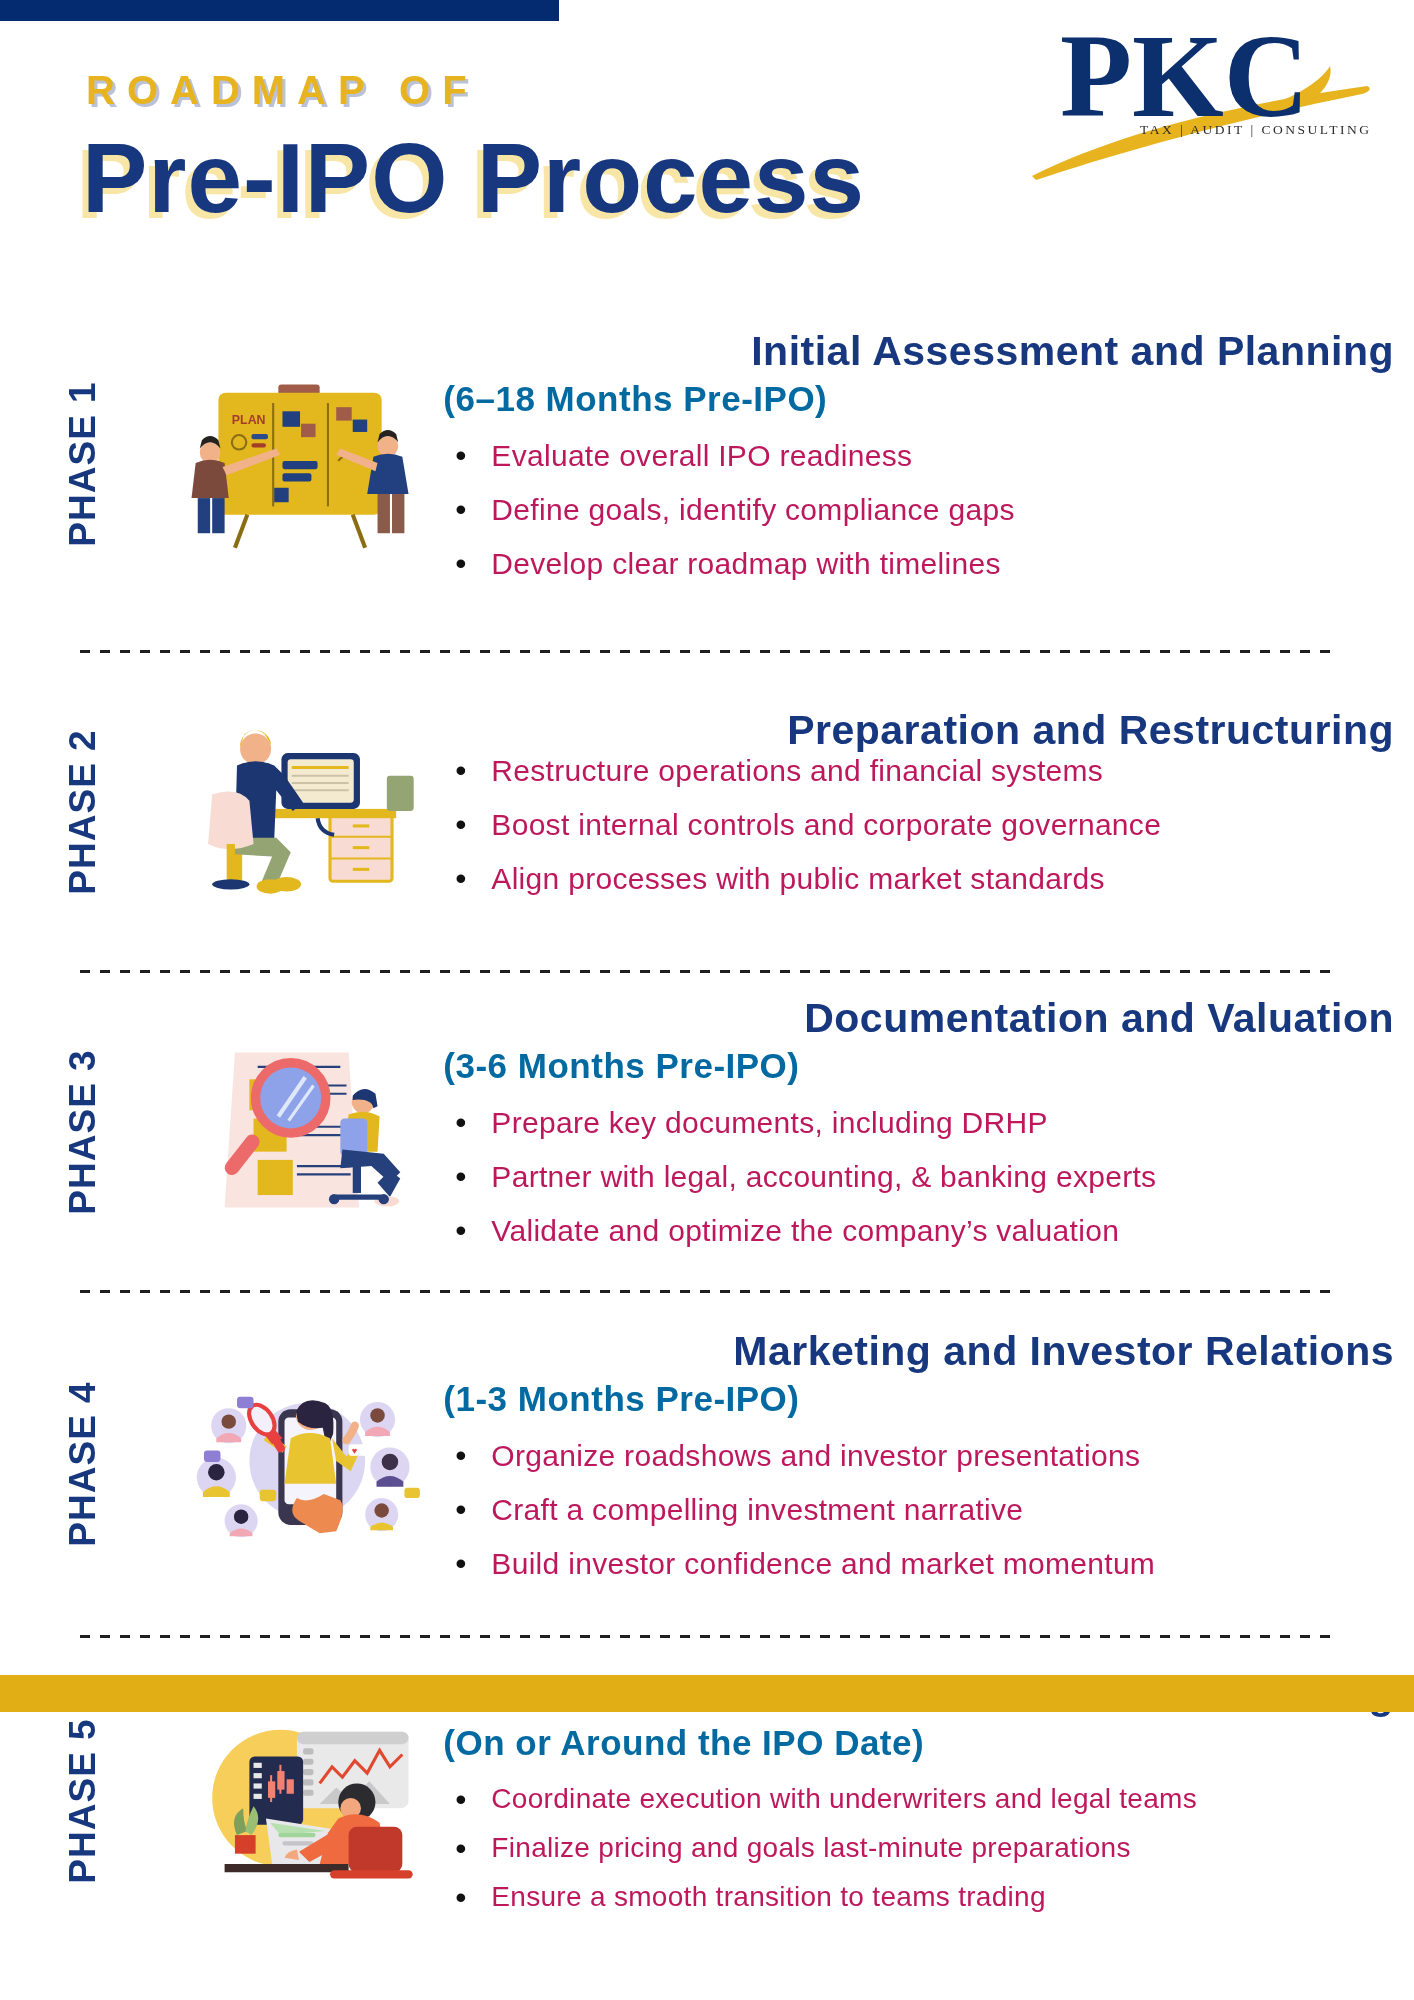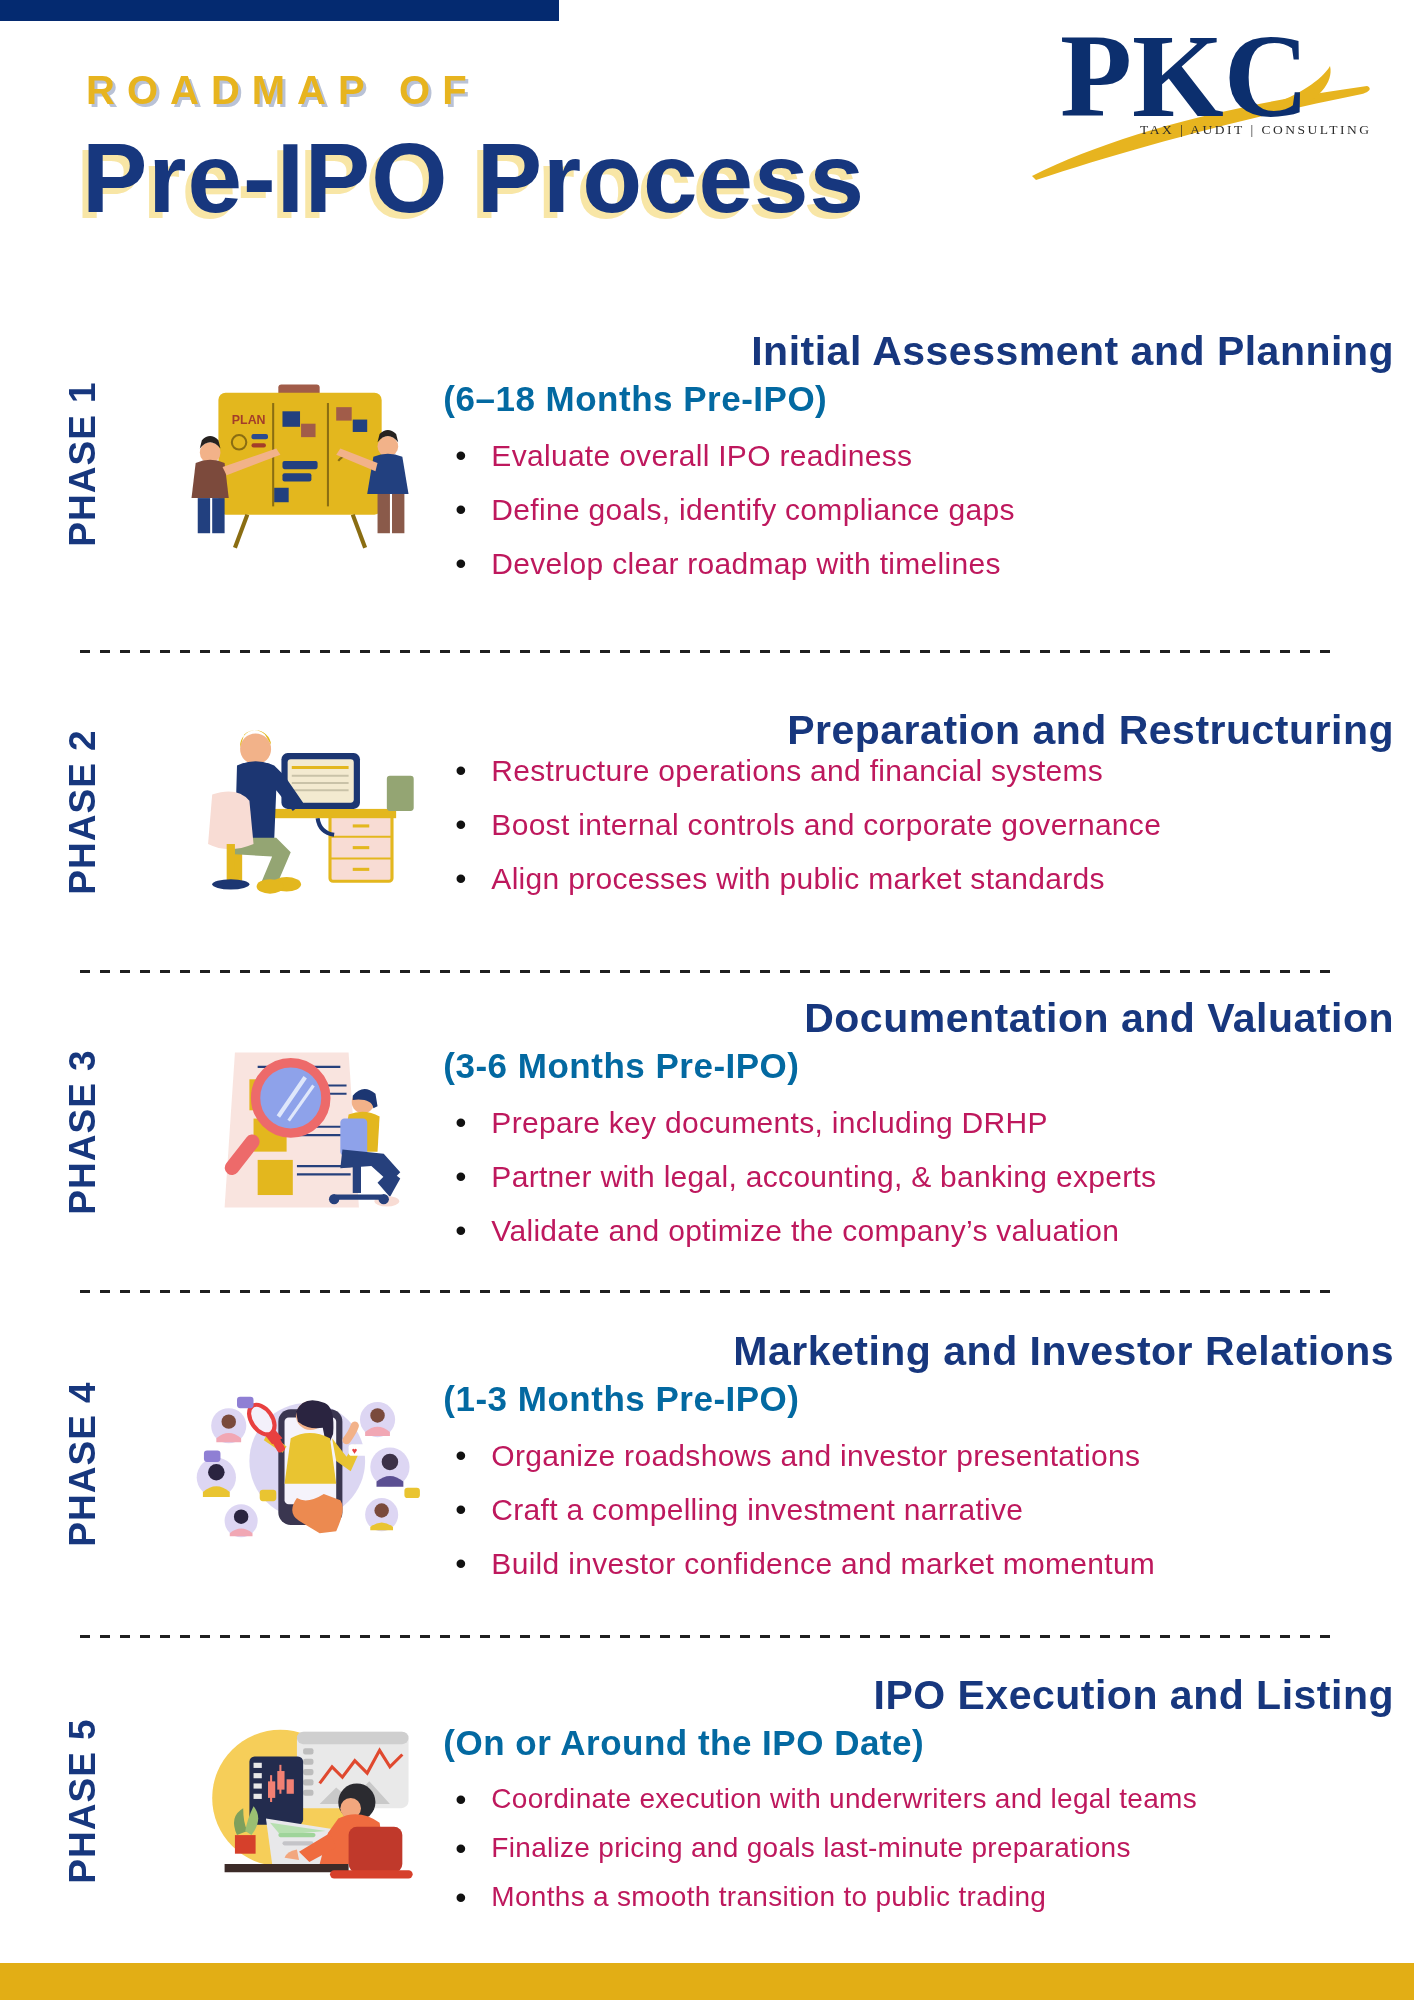--- a/index.html
+++ b/index.html
@@ -1,18 +1,18 @@
 <!DOCTYPE html>
 <html><head>
 <meta charset="utf-8">
 <style>
   * { margin:0; padding:0; box-sizing:border-box; }
   html,body { background:#ffffff; }
   body { font-family:"Liberation Sans", sans-serif; width:1414px; height:2000px; overflow:hidden; }
-  .page { position:relative; width:1414px; height:2000px; background:#ffffff; display:flex; flex-direction:column; }
+  .page { position:relative; width:1414px; height:1712px; background:#ffffff; display:flex; flex-direction:column; }
 
   .top-bar { position:absolute; top:0; left:0; width:559px; height:21px; background:#042a70; }
   .bottom-bar { position:absolute; bottom:0; left:0; width:1414px; height:37px; background:#e2ae15; }
 
   
   .header { position:relative; height:278px; flex:0 0 auto; }
   .kicker { position:absolute; left:86px; top:68px; font-size:40px; font-weight:800; letter-spacing:12px; color:#e7b41f; text-shadow:3px 3px 0 #b9c2d6; }
   .main-title { position:absolute; left:82px; top:122px; font-size:98px; font-weight:700; letter-spacing:1px; color:#17377e; text-shadow:-6px 6px 0 #f8e6a6; }
   .logo { position:absolute; left:1022px; top:8px; width:350px; height:190px; }
   .logo-pkc { font-family:"Liberation Serif", serif; font-weight:bold; font-size:118px; fill:#0c2f6e; }
@@ -301,21 +301,21 @@
           <rect x="168" y="120" width="52" height="44" rx="8" fill="#c0392b"></rect>
           <rect x="150" y="162" width="80" height="8" rx="4" fill="#d6402b"></rect>
         </svg>
       </div>
       <div class="content-col">
         <h2 class="phase-title">IPO Execution and Listing</h2>
         <div class="phase-time">(On or Around the IPO Date)</div>
         <ul class="bullets">
           <li>Coordinate execution with underwriters and legal teams</li>
           <li>Finalize pricing and goals last-minute preparations</li>
-          <li>Months a smooth transition to public trading</li>
+          <li>Ensure a smooth transition to teams trading</li>
         </ul>
       </div>
     </section>
 
     <div style="flex:0 0 37px;"></div>
   </div>
 
   <div class="bottom-bar"></div>
 </div>
 

